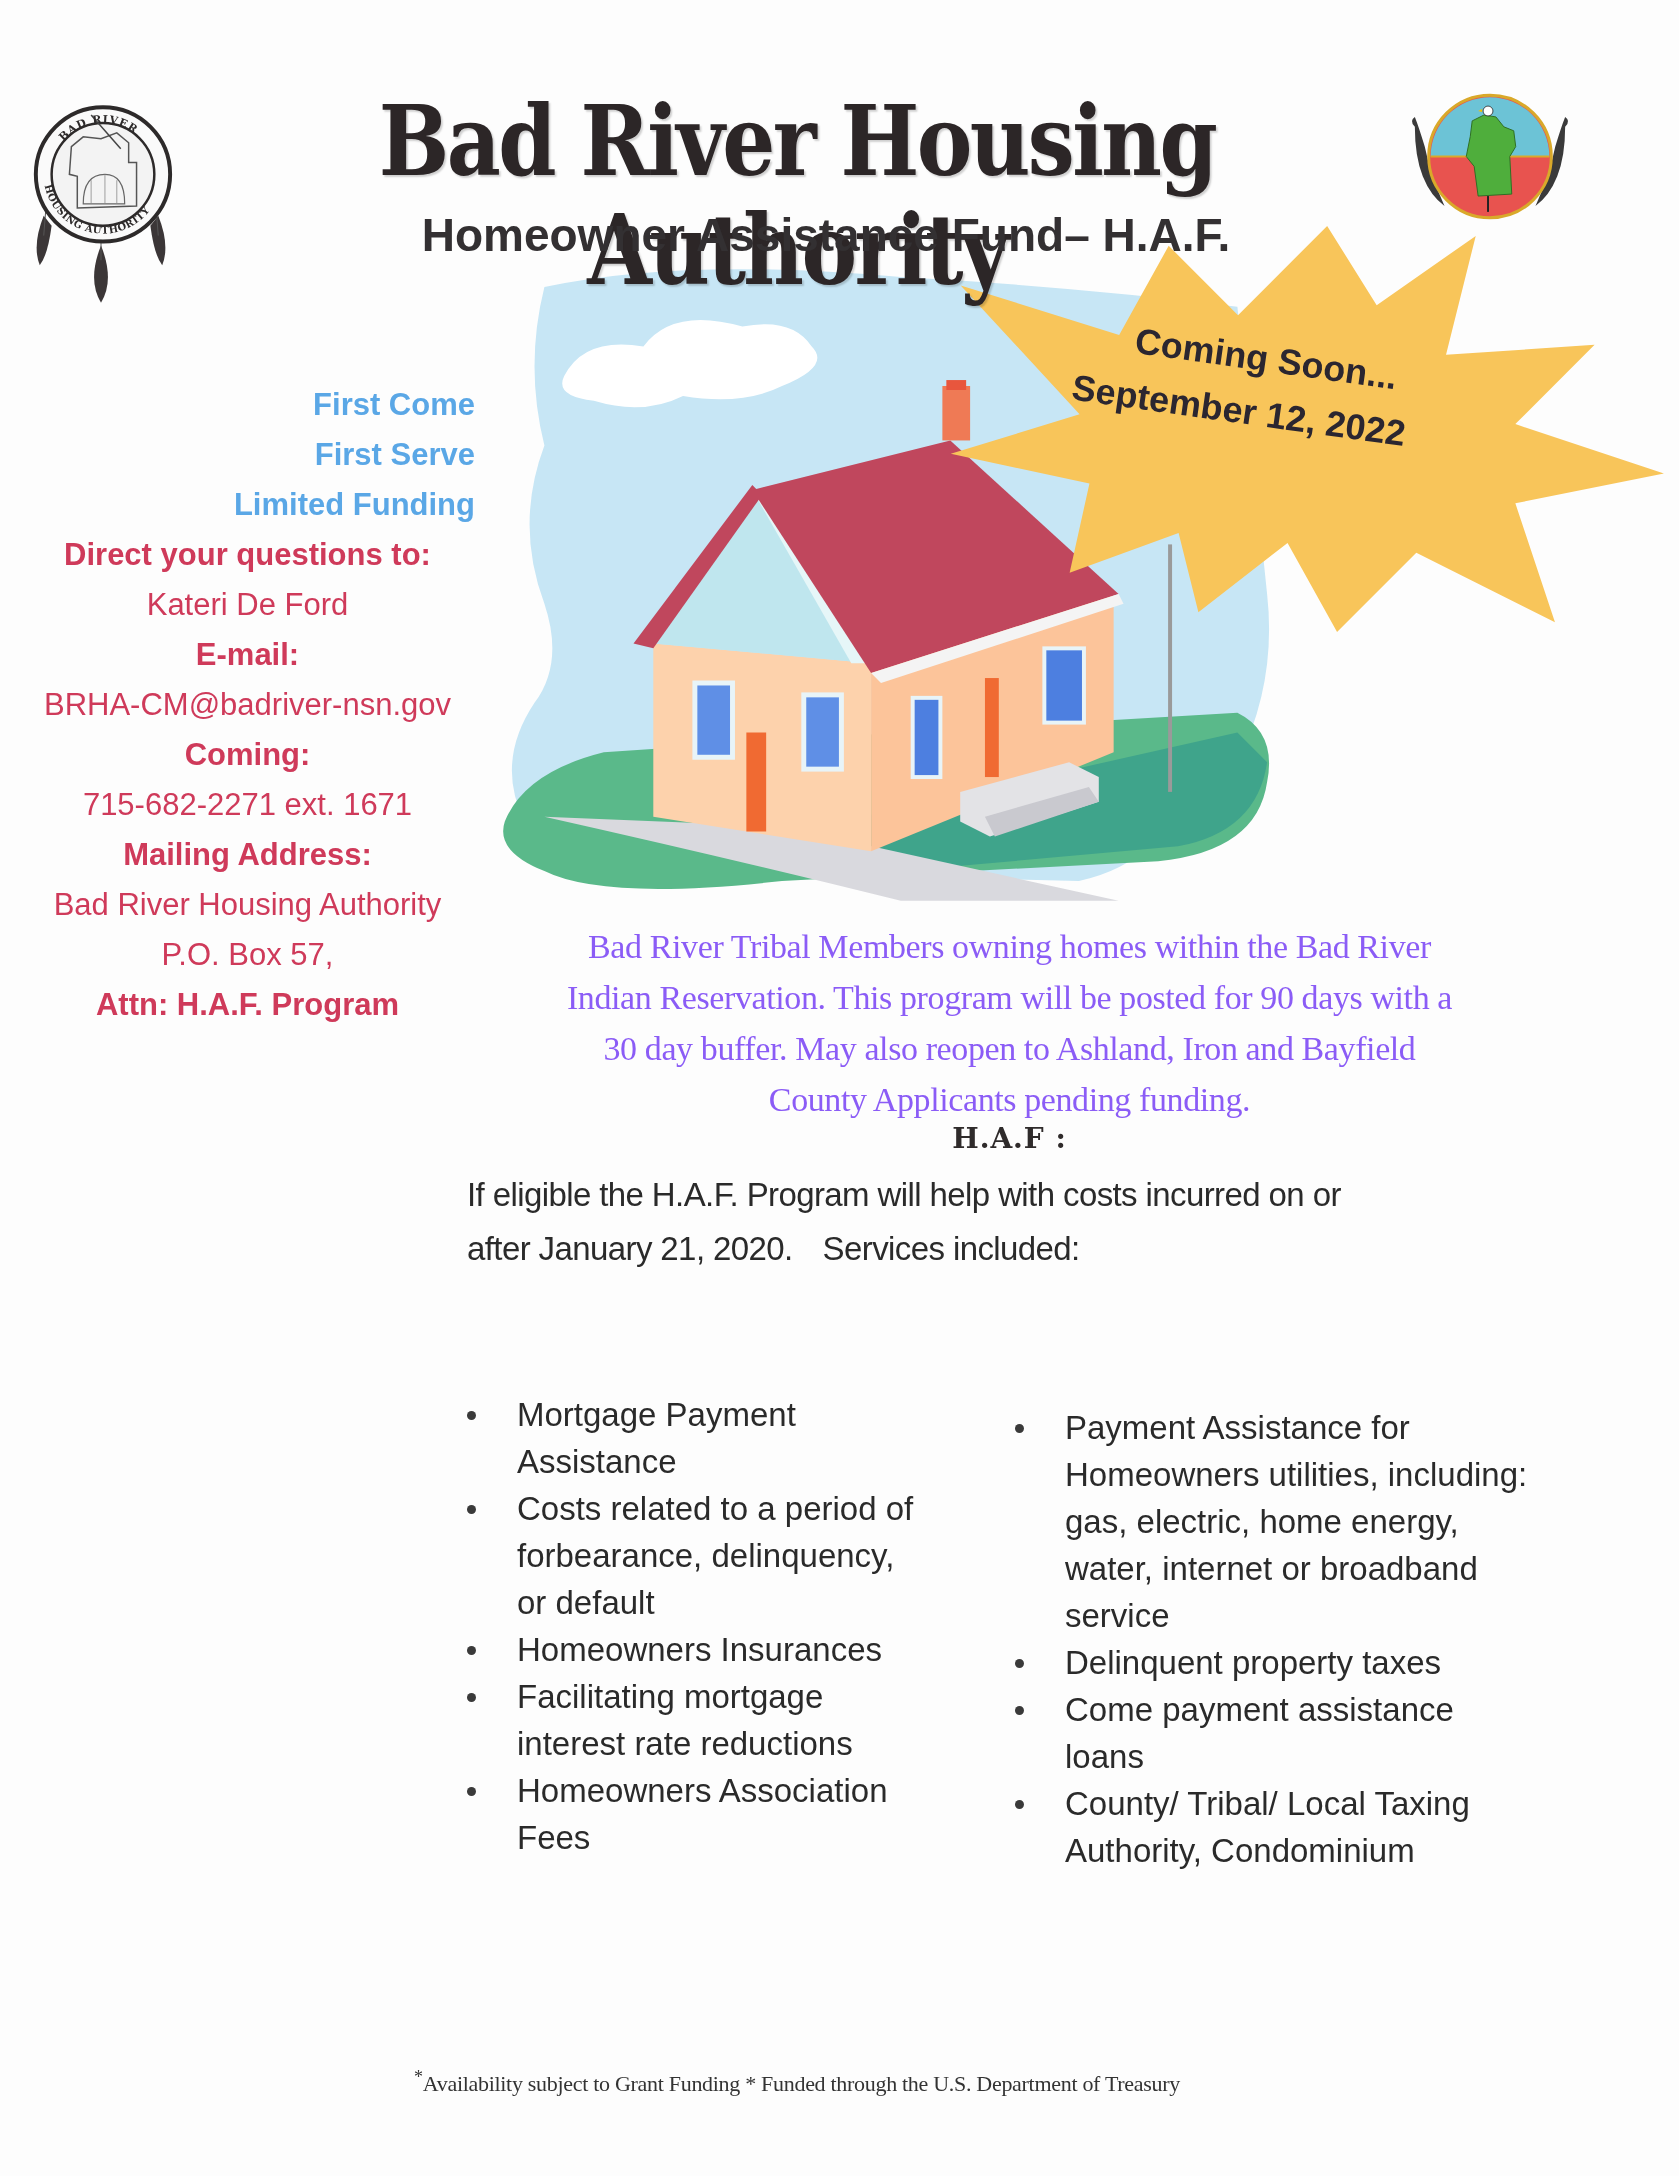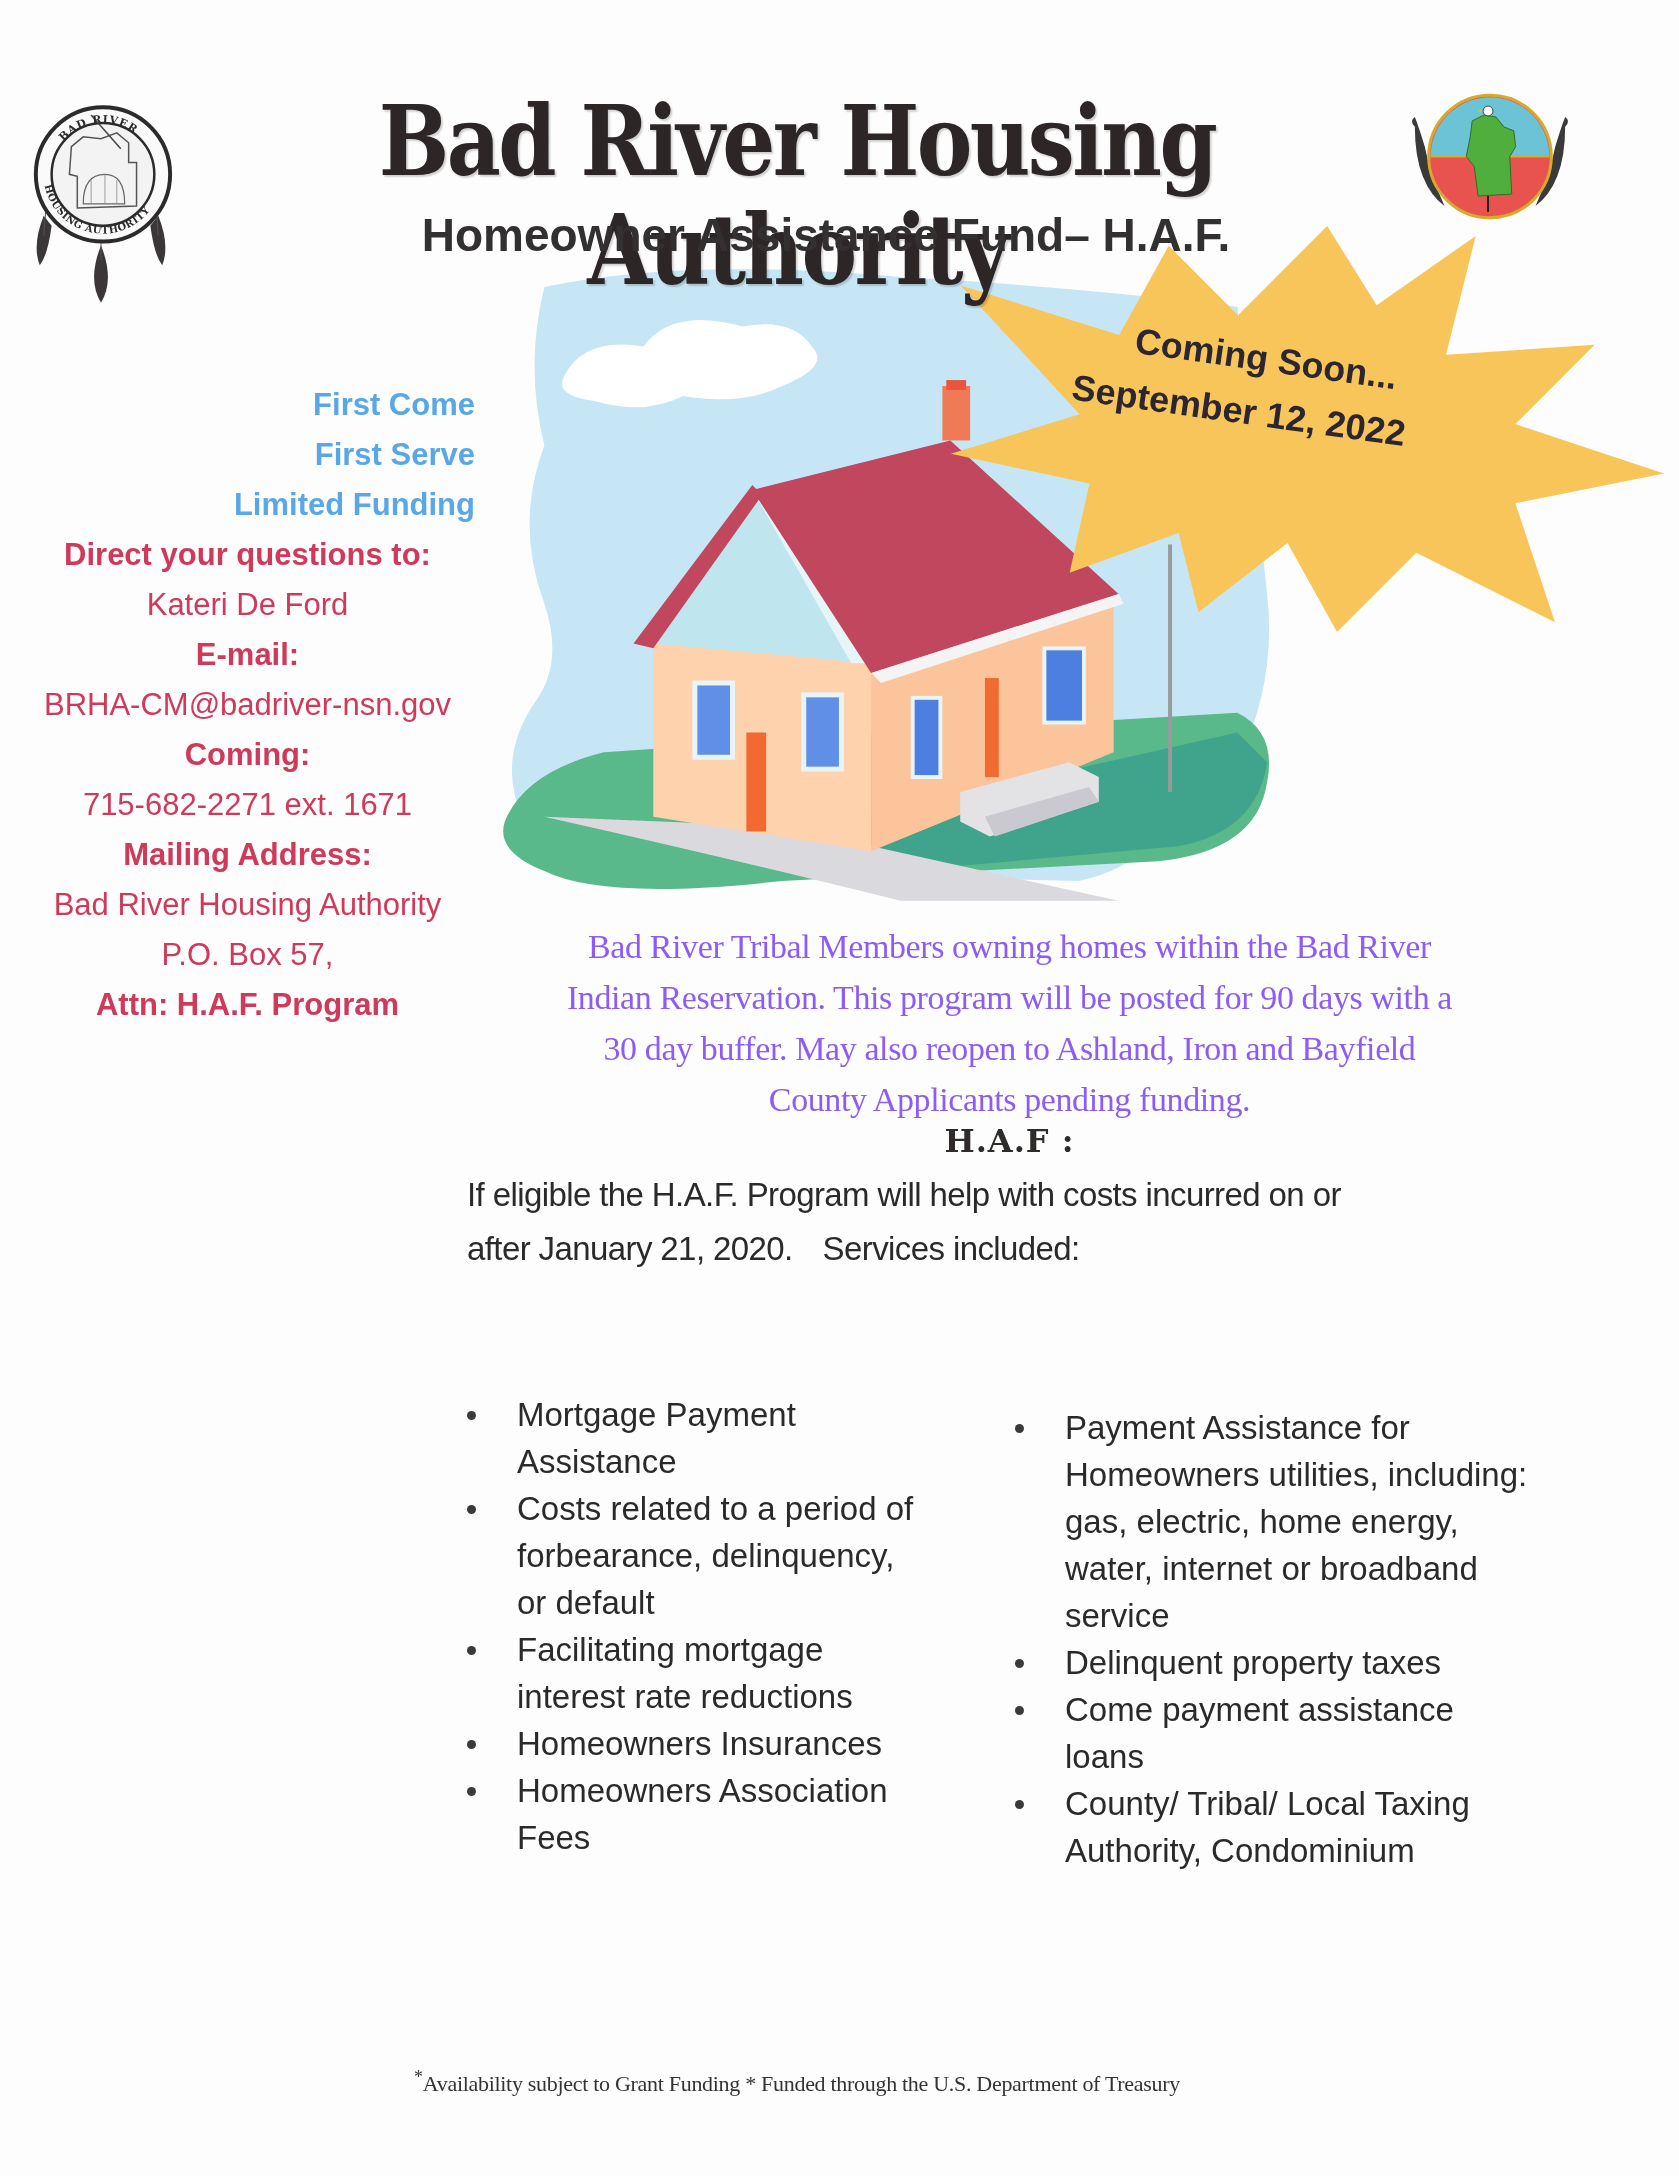--- a/index.html
+++ b/index.html
@@ -48,21 +48,21 @@
   #burst-text .l2 { display: block; }
 
   
   #intro {
     position: absolute; left: 465px; top: 921px; width: 1089px; text-align: center;
     font-family: "Liberation Serif", "DejaVu Serif", serif; font-size: 34px; line-height: 51px;
     color: #8b5cf6; letter-spacing: -0.4px;
   }
   #haf-heading {
     position: absolute; left: 465px; top: 1122px; width: 1089px; text-align: center;
-    font-family: "DejaVu Serif", "Liberation Serif", serif; font-weight: bold; font-size: 32px;
+    font-family: "DejaVu Serif", "Liberation Serif", serif; font-weight: bold; font-size: 28px;
     color: #2f2b2b; letter-spacing: 1px;
   }
   #eligibility {
     position: absolute; left: 467px; top: 1168px; width: 1089px;
     font-family: "Liberation Sans", sans-serif; font-size: 33px; line-height: 54px; color: #2a2a2a;
     letter-spacing: -0.6px;
   }
   #eligibility .pad { display: inline-block; width: 30px; }
 
   
@@ -212,22 +212,22 @@
 <div id="eligibility">
   <div>If eligible the H.A.F. Program will help with costs incurred on or</div>
   <div>
     <span>after January 21, 2020.</span><span class="pad"></span><span>Services included:</span>
   </div>
 </div>
 
 <ul id="bullets-left" class="bullets">
   <li>Mortgage Payment Assistance</li>
   <li>Costs related to a period of forbearance, delinquency, or default</li>
+  <li>Homeowners Insurances</li>
   <li>Facilitating mortgage interest rate reductions</li>
-  <li>Homeowners Insurances</li>
   <li>Homeowners Association Fees</li>
 </ul>
 
 <ul id="bullets-right" class="bullets">
   <li>Payment Assistance for Homeowners utilities, including: gas, electric, home energy,  water,  internet or broadband service</li>
   <li>Delinquent property taxes</li>
   <li>Come payment assistance loans</li>
   <li>County/ Tribal/ Local Taxing Authority, Condominium</li>
 </ul>
 

